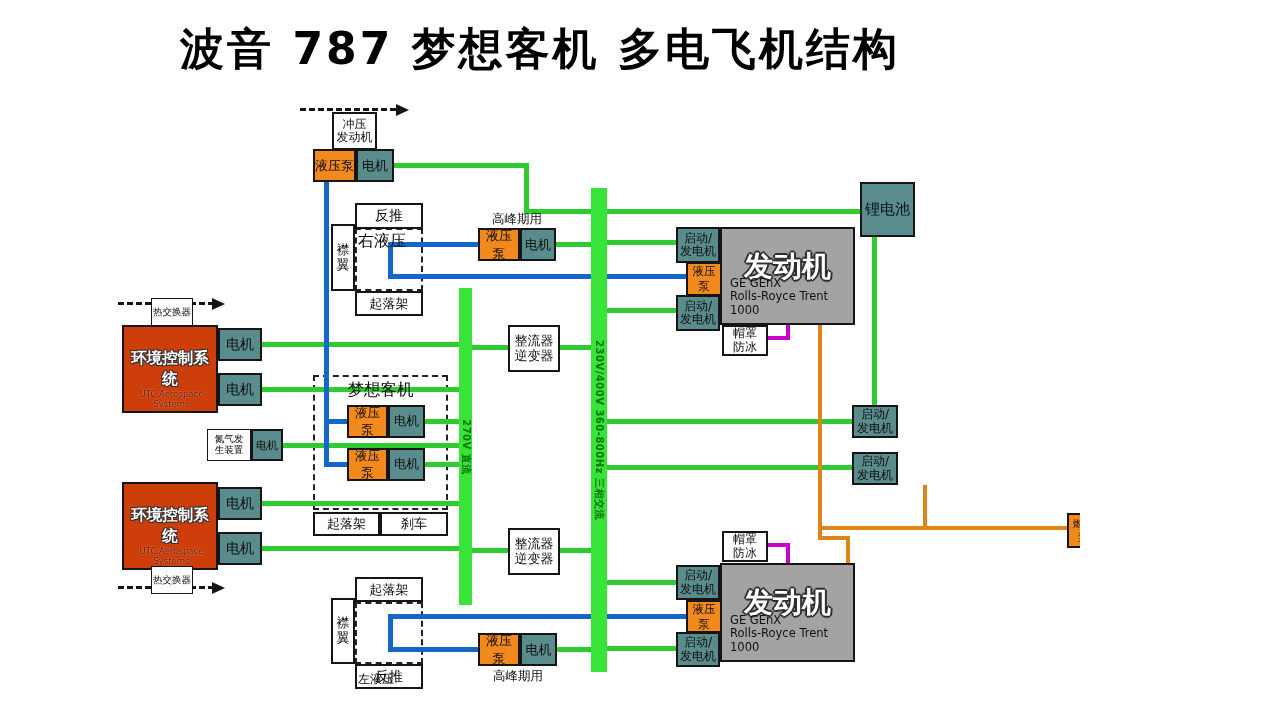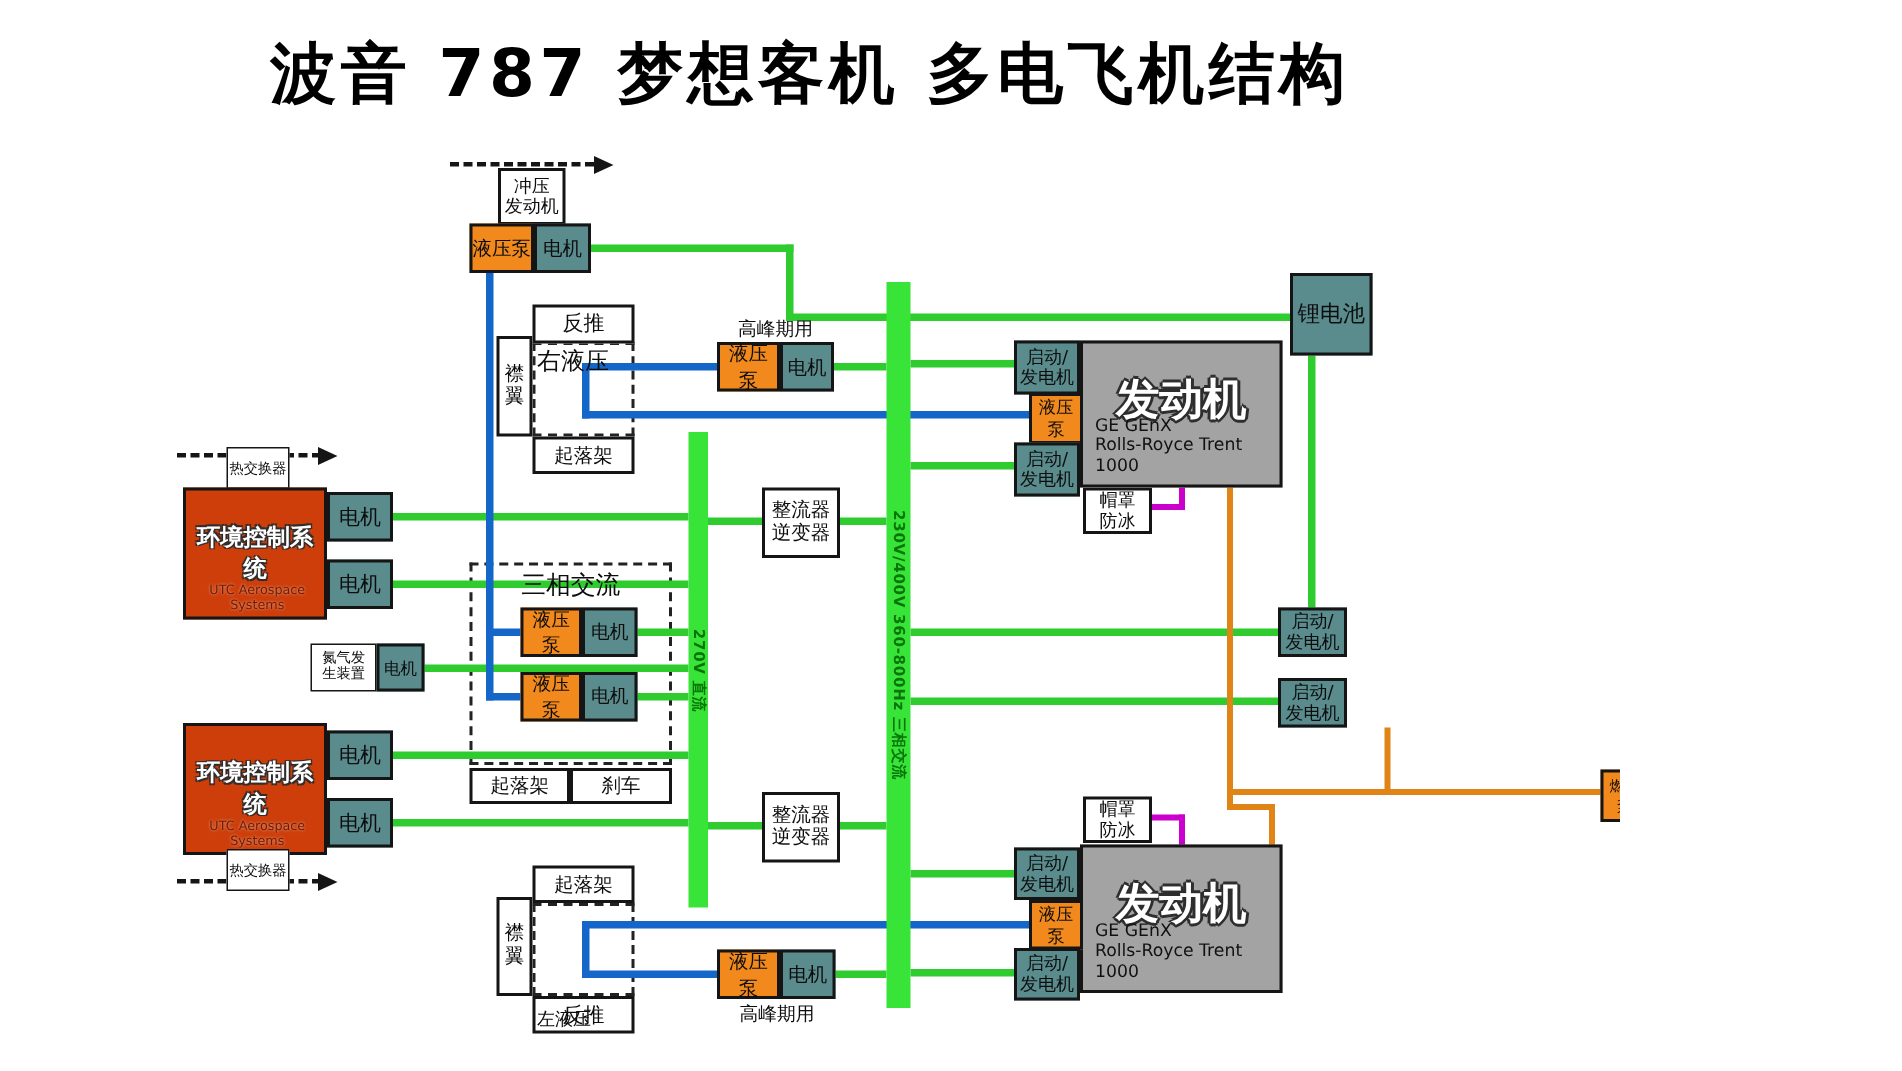--- a/index.html
+++ b/index.html
@@ -147,21 +147,21 @@
 
   <div class="box" style="left:122px;top:482px;width:96px;height:88px;background:#cd3e0b">
     <span class="ow" style="font-size:15.5px;font-weight:bold">环境控制系统</span>
     <span style="position:absolute;left:3px;bottom:2px;font-size:8.5px;color:#6e1c00;text-shadow:0 0 2px rgba(255,255,255,.6)">UTC Aerospace Systems</span>
   </div>
   <div class="box teal" style="left:218px;top:487px;width:44px;height:33px;font-size:14px">电机</div>
   <div class="box teal" style="left:218px;top:532px;width:44px;height:33px;font-size:14px">电机</div>
   <div class="box whitebox thin" style="left:151px;top:566px;width:42px;height:28px;font-size:9.5px">热交换器</div>
 
   <div class="dashbox" style="left:313px;top:375px;width:135px;height:135px"></div>
-  <div class="floatlabel" style="left:313px;top:379px;width:135px;text-align:center;font-size:16.5px">三相交流</div>
+  <div class="floatlabel" style="left:313px;top:379px;width:135px;text-align:center;font-size:16.5px">梦想客机</div>
   <div class="box orange" style="left:347px;top:405px;width:41px;height:33px;font-size:12.5px">液压泵</div>
   <div class="box teal" style="left:388px;top:405px;width:37px;height:33px;font-size:12.5px">电机</div>
   <div class="box orange" style="left:347px;top:448px;width:41px;height:33px;font-size:12.5px">液压泵</div>
   <div class="box teal" style="left:388px;top:448px;width:37px;height:33px;font-size:12.5px">电机</div>
   <div class="box whitebox" style="left:313px;top:512px;width:67px;height:24px;font-size:13px">起落架</div>
   <div class="box whitebox" style="left:380px;top:512px;width:68px;height:24px;font-size:13px">刹车</div>
 
   <div class="box whitebox pre" style="left:508px;top:325px;width:52px;height:47px;font-size:13px">整流器
 逆变器</div>
   <div class="box whitebox pre" style="left:508px;top:528px;width:52px;height:47px;font-size:13px">整流器

